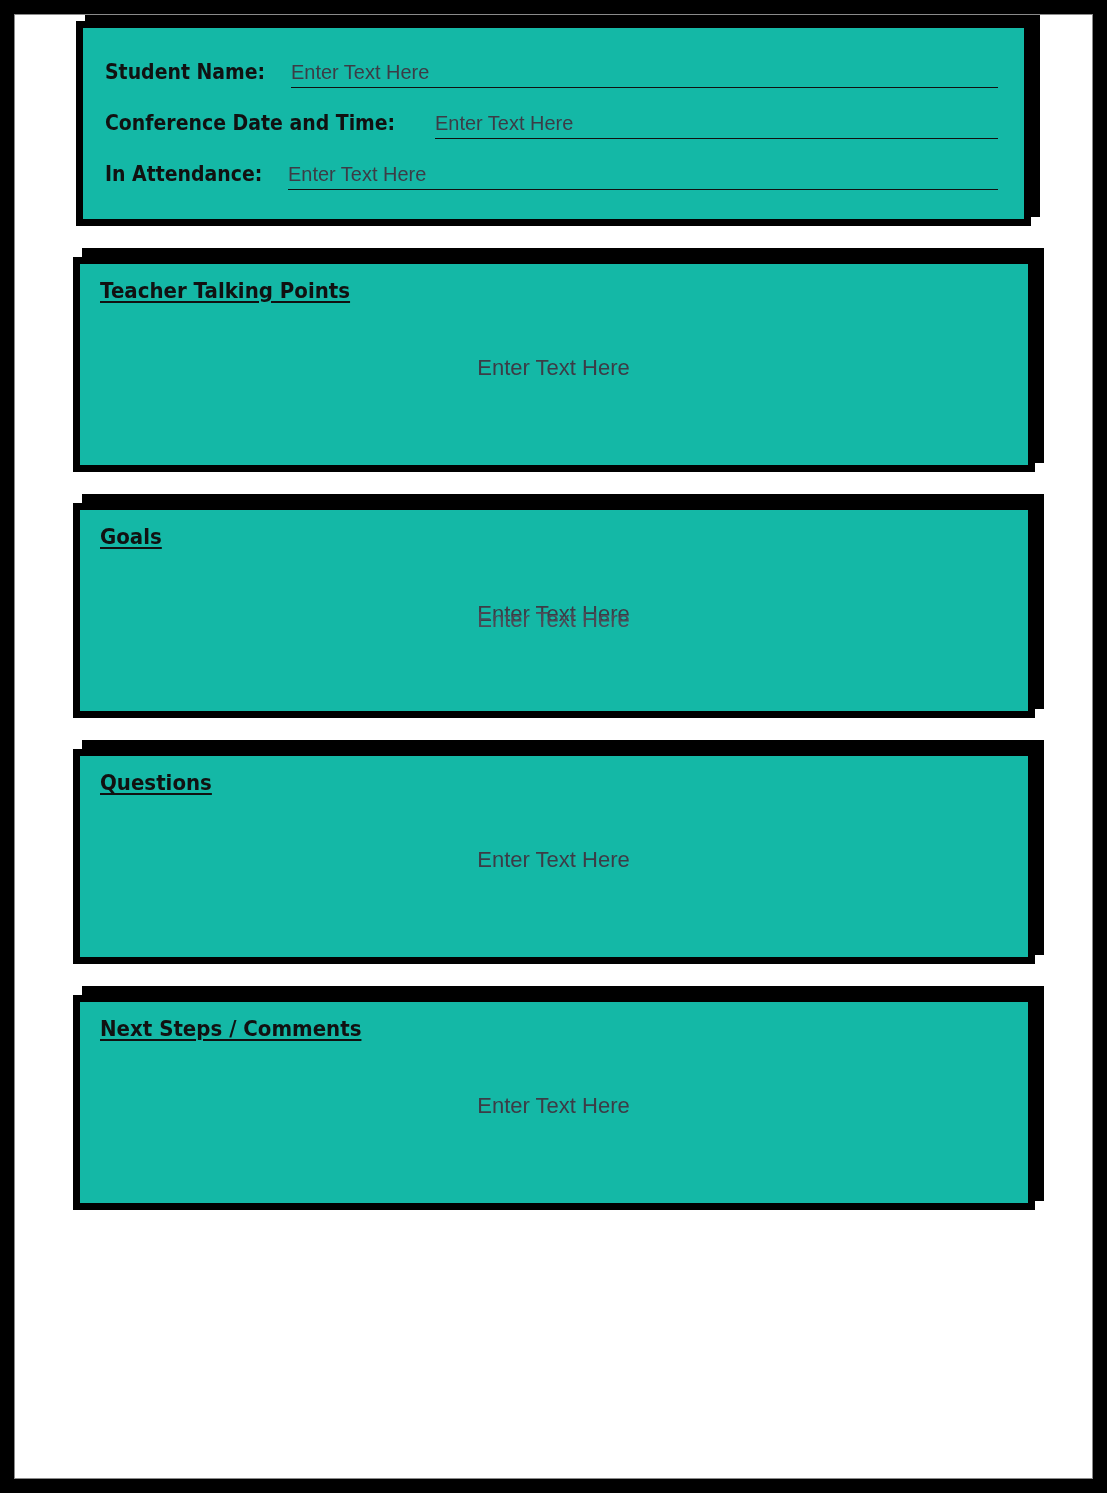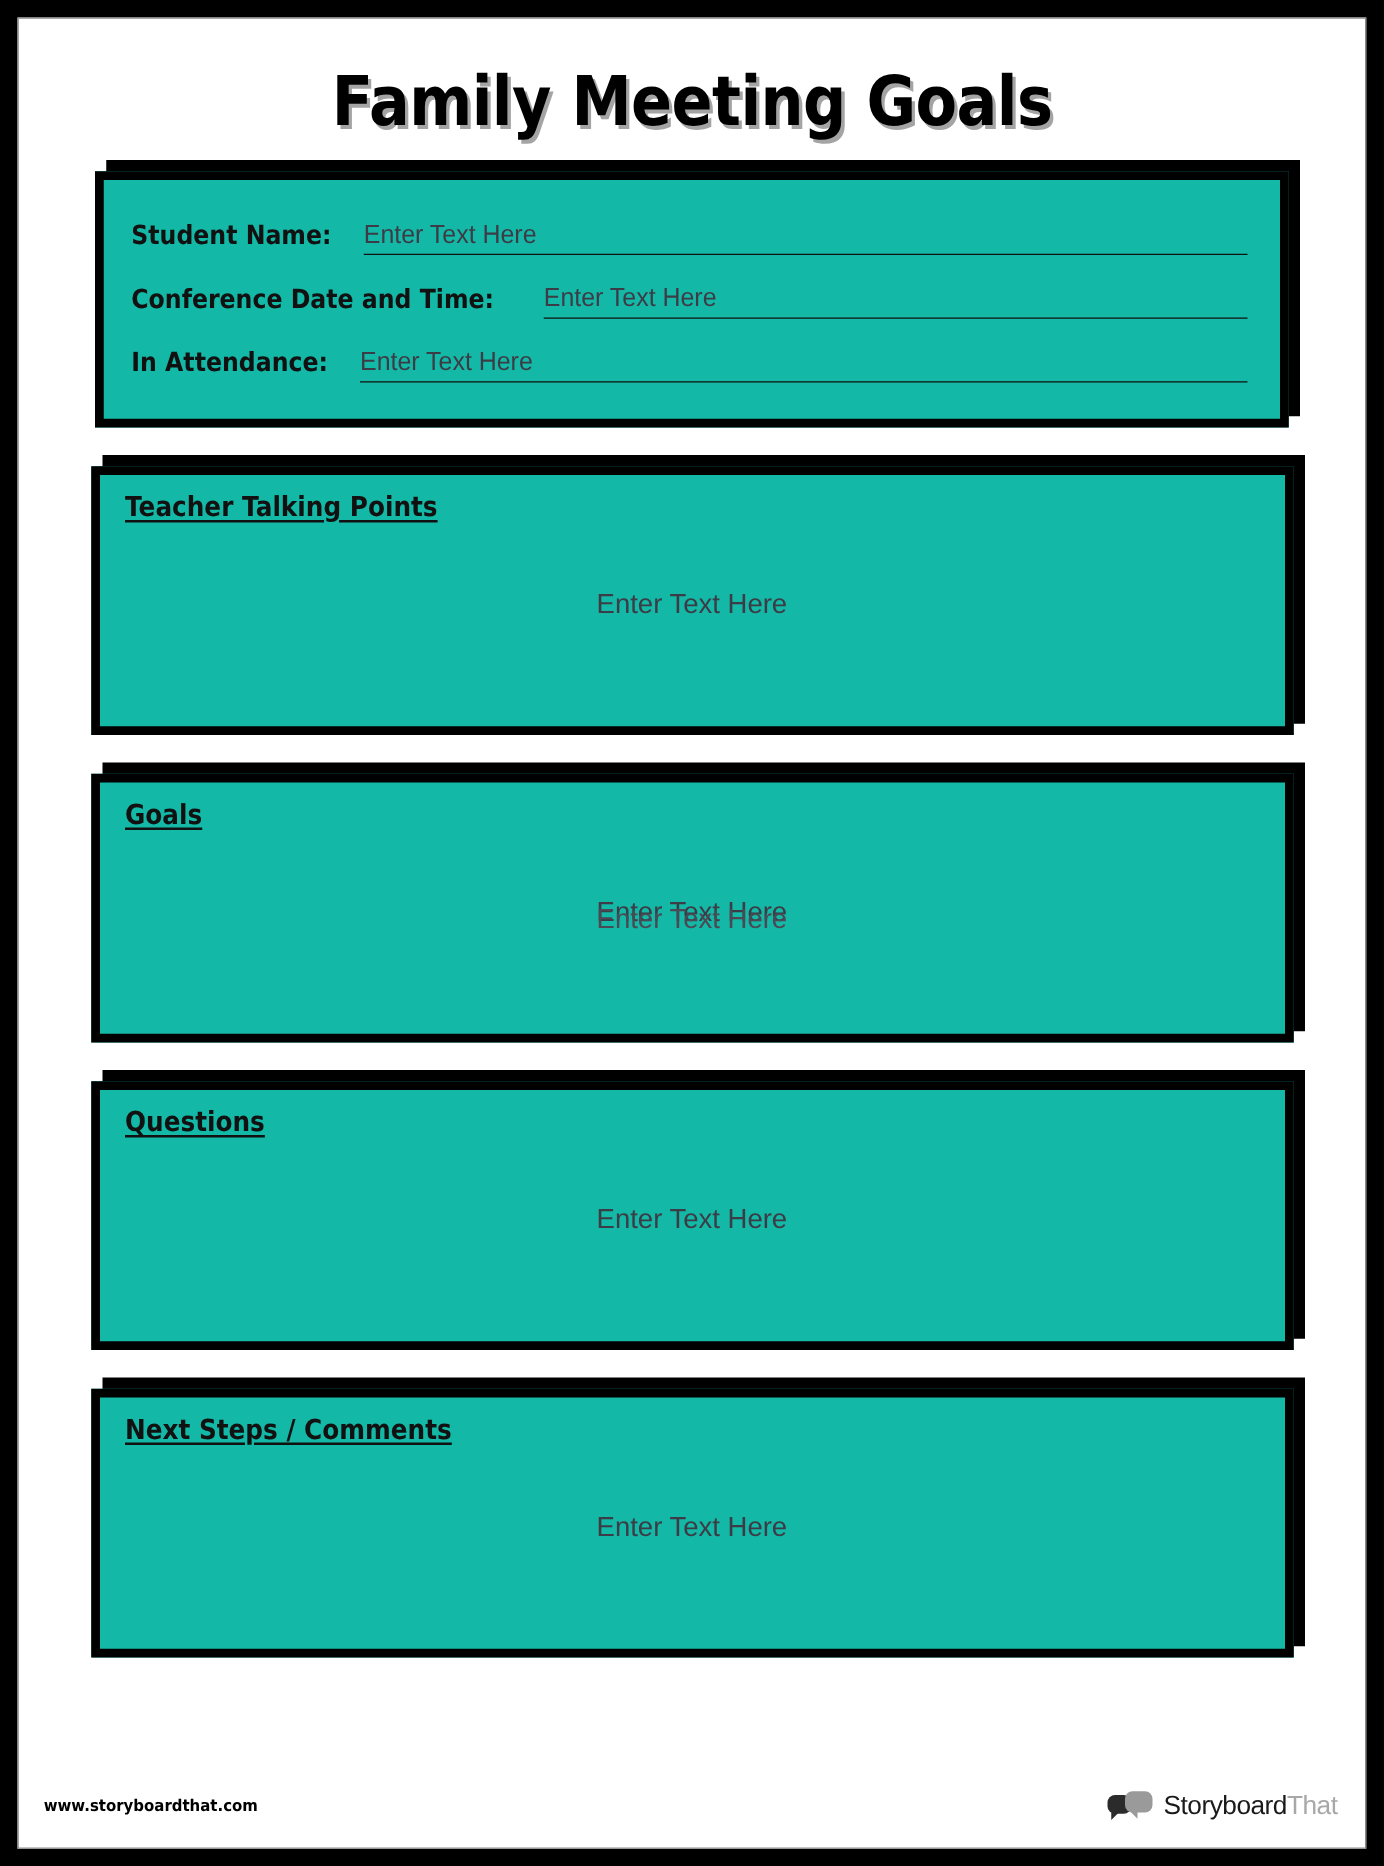--- a/index.html
+++ b/index.html
@@ -225,23 +225,20 @@
   }
   .logo-text .sb { color: #1a1a1a; font-weight: 400; }
   .logo-text .that { color: #a8a8a8; font-weight: 400; }
 </style>
 </head>
 <body>
 
 <div class="page-frame">
   <div class="page">
 
-    <div class="title-wrap">
-      <div class="title">Family Meeting Goals</div>
-    </div>
 
     <div class="sbox info-box">
       <div class="shadow"></div>
       <div class="panel info-panel">
 
         <div class="field-row">
           <div class="field-label">Student Name:</div>
           <div class="field-line">
             <span class="field-placeholder">Enter Text Here</span>
           </div>
@@ -298,28 +295,15 @@
     <div class="sbox section-box">
       <div class="shadow"></div>
       <div class="panel section-panel">
         <div class="section-title">Next Steps / Comments</div>
         <div class="section-body">
           <span class="body-placeholder">Enter Text Here</span>
         </div>
       </div>
     </div>
 
-    <div class="footer">
-      <div class="footer-url">www.storyboardthat.com</div>
-
-      <div class="logo">
-        <div class="logo-bubbles">
-          <div class="bub bub-dark"></div>
-          <div class="bub bub-grey"></div>
-        </div>
-        <div class="logo-text">
-          <span class="sb">Storyboard</span><span class="that">That</span>
-        </div>
-      </div>
-    </div>
 
   </div>
 </div>
 
 </body></html>

